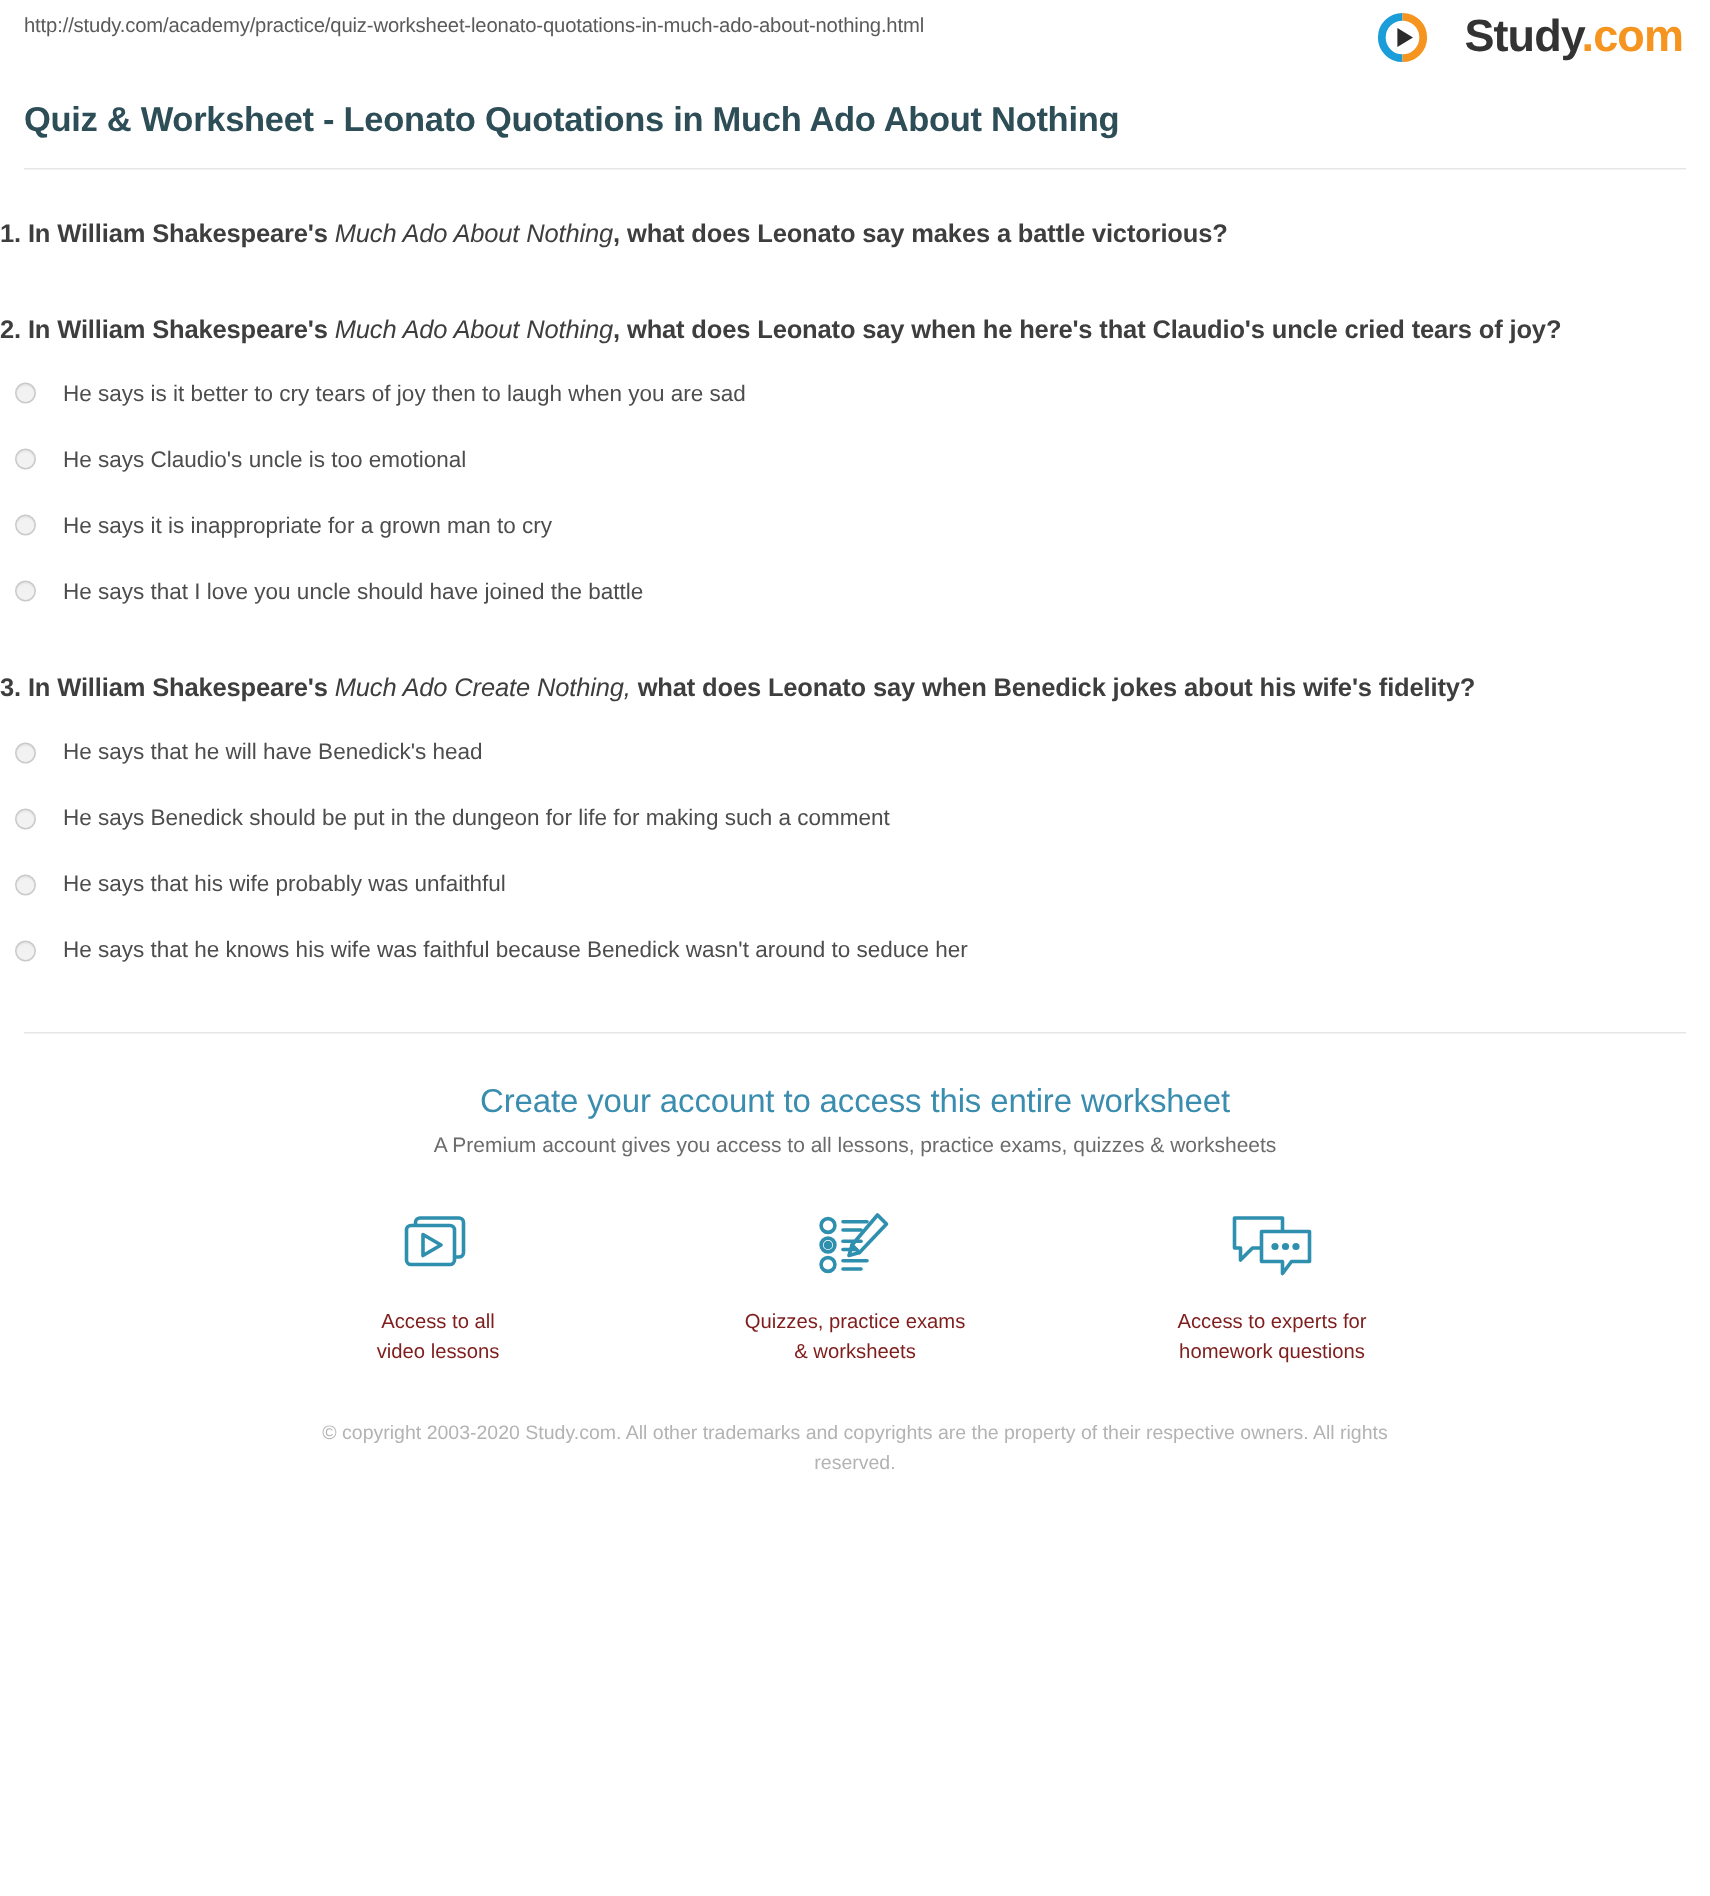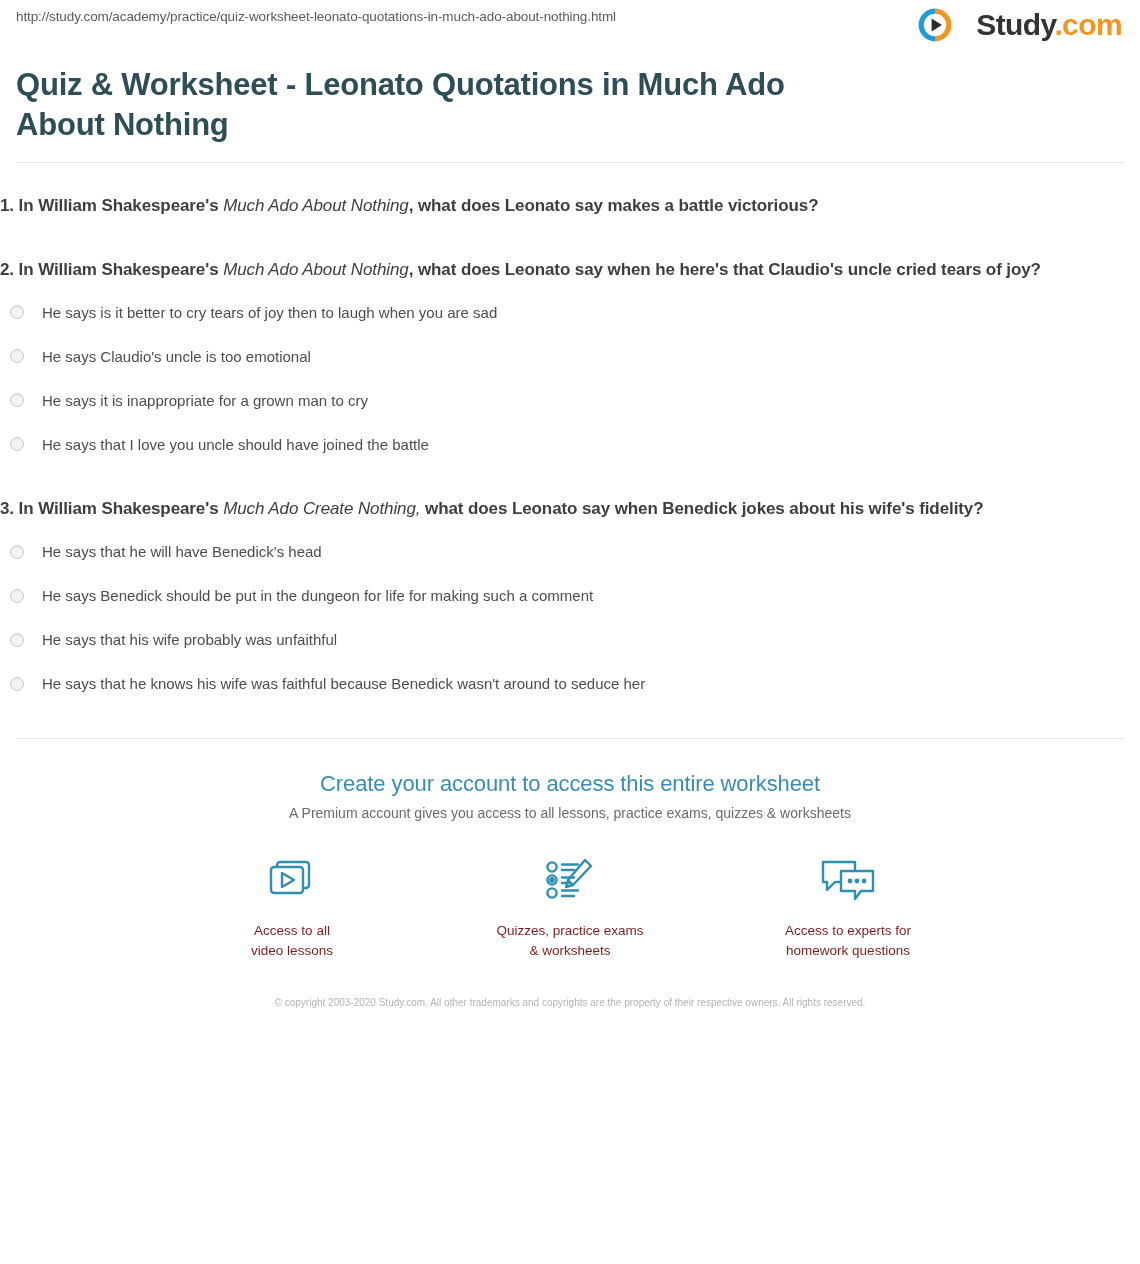--- a/index.html
+++ b/index.html
@@ -62,21 +62,21 @@
     line-height: 1;
   }
   .logo-text .dot { color: #f5941f; }
 
   
   .title-wrap {
     padding: 0 16px;
   }
   h1.page-title {
     margin: 9px 0 0 0;
-    font-size: 31px;
+    font-size: 23px;
     line-height: 1.28;
     font-weight: bold;
     color: #2d4d57;
     letter-spacing: -0.2px;
     max-width: 800px;
   }
   .rule {
     height: 1px;
     background: #e4e6e8;
     margin: 18px 16px 0 16px;
@@ -172,21 +172,21 @@
     margin-top: 10px;
     font-size: 13.5px;
     line-height: 1.5;
     color: #7f1d1d;
     white-space: pre-line;
   }
   .copyright {
     margin: 34px auto 0 auto;
     max-width: 720px;
     text-align: center;
-    font-size: 10px;
+    font-size: 13px;
     line-height: 1.5;
     color: #b3b3b3;
   }
 </style>
 </head>
 <body>
 
 <div class="page">
 
   <div class="header">

